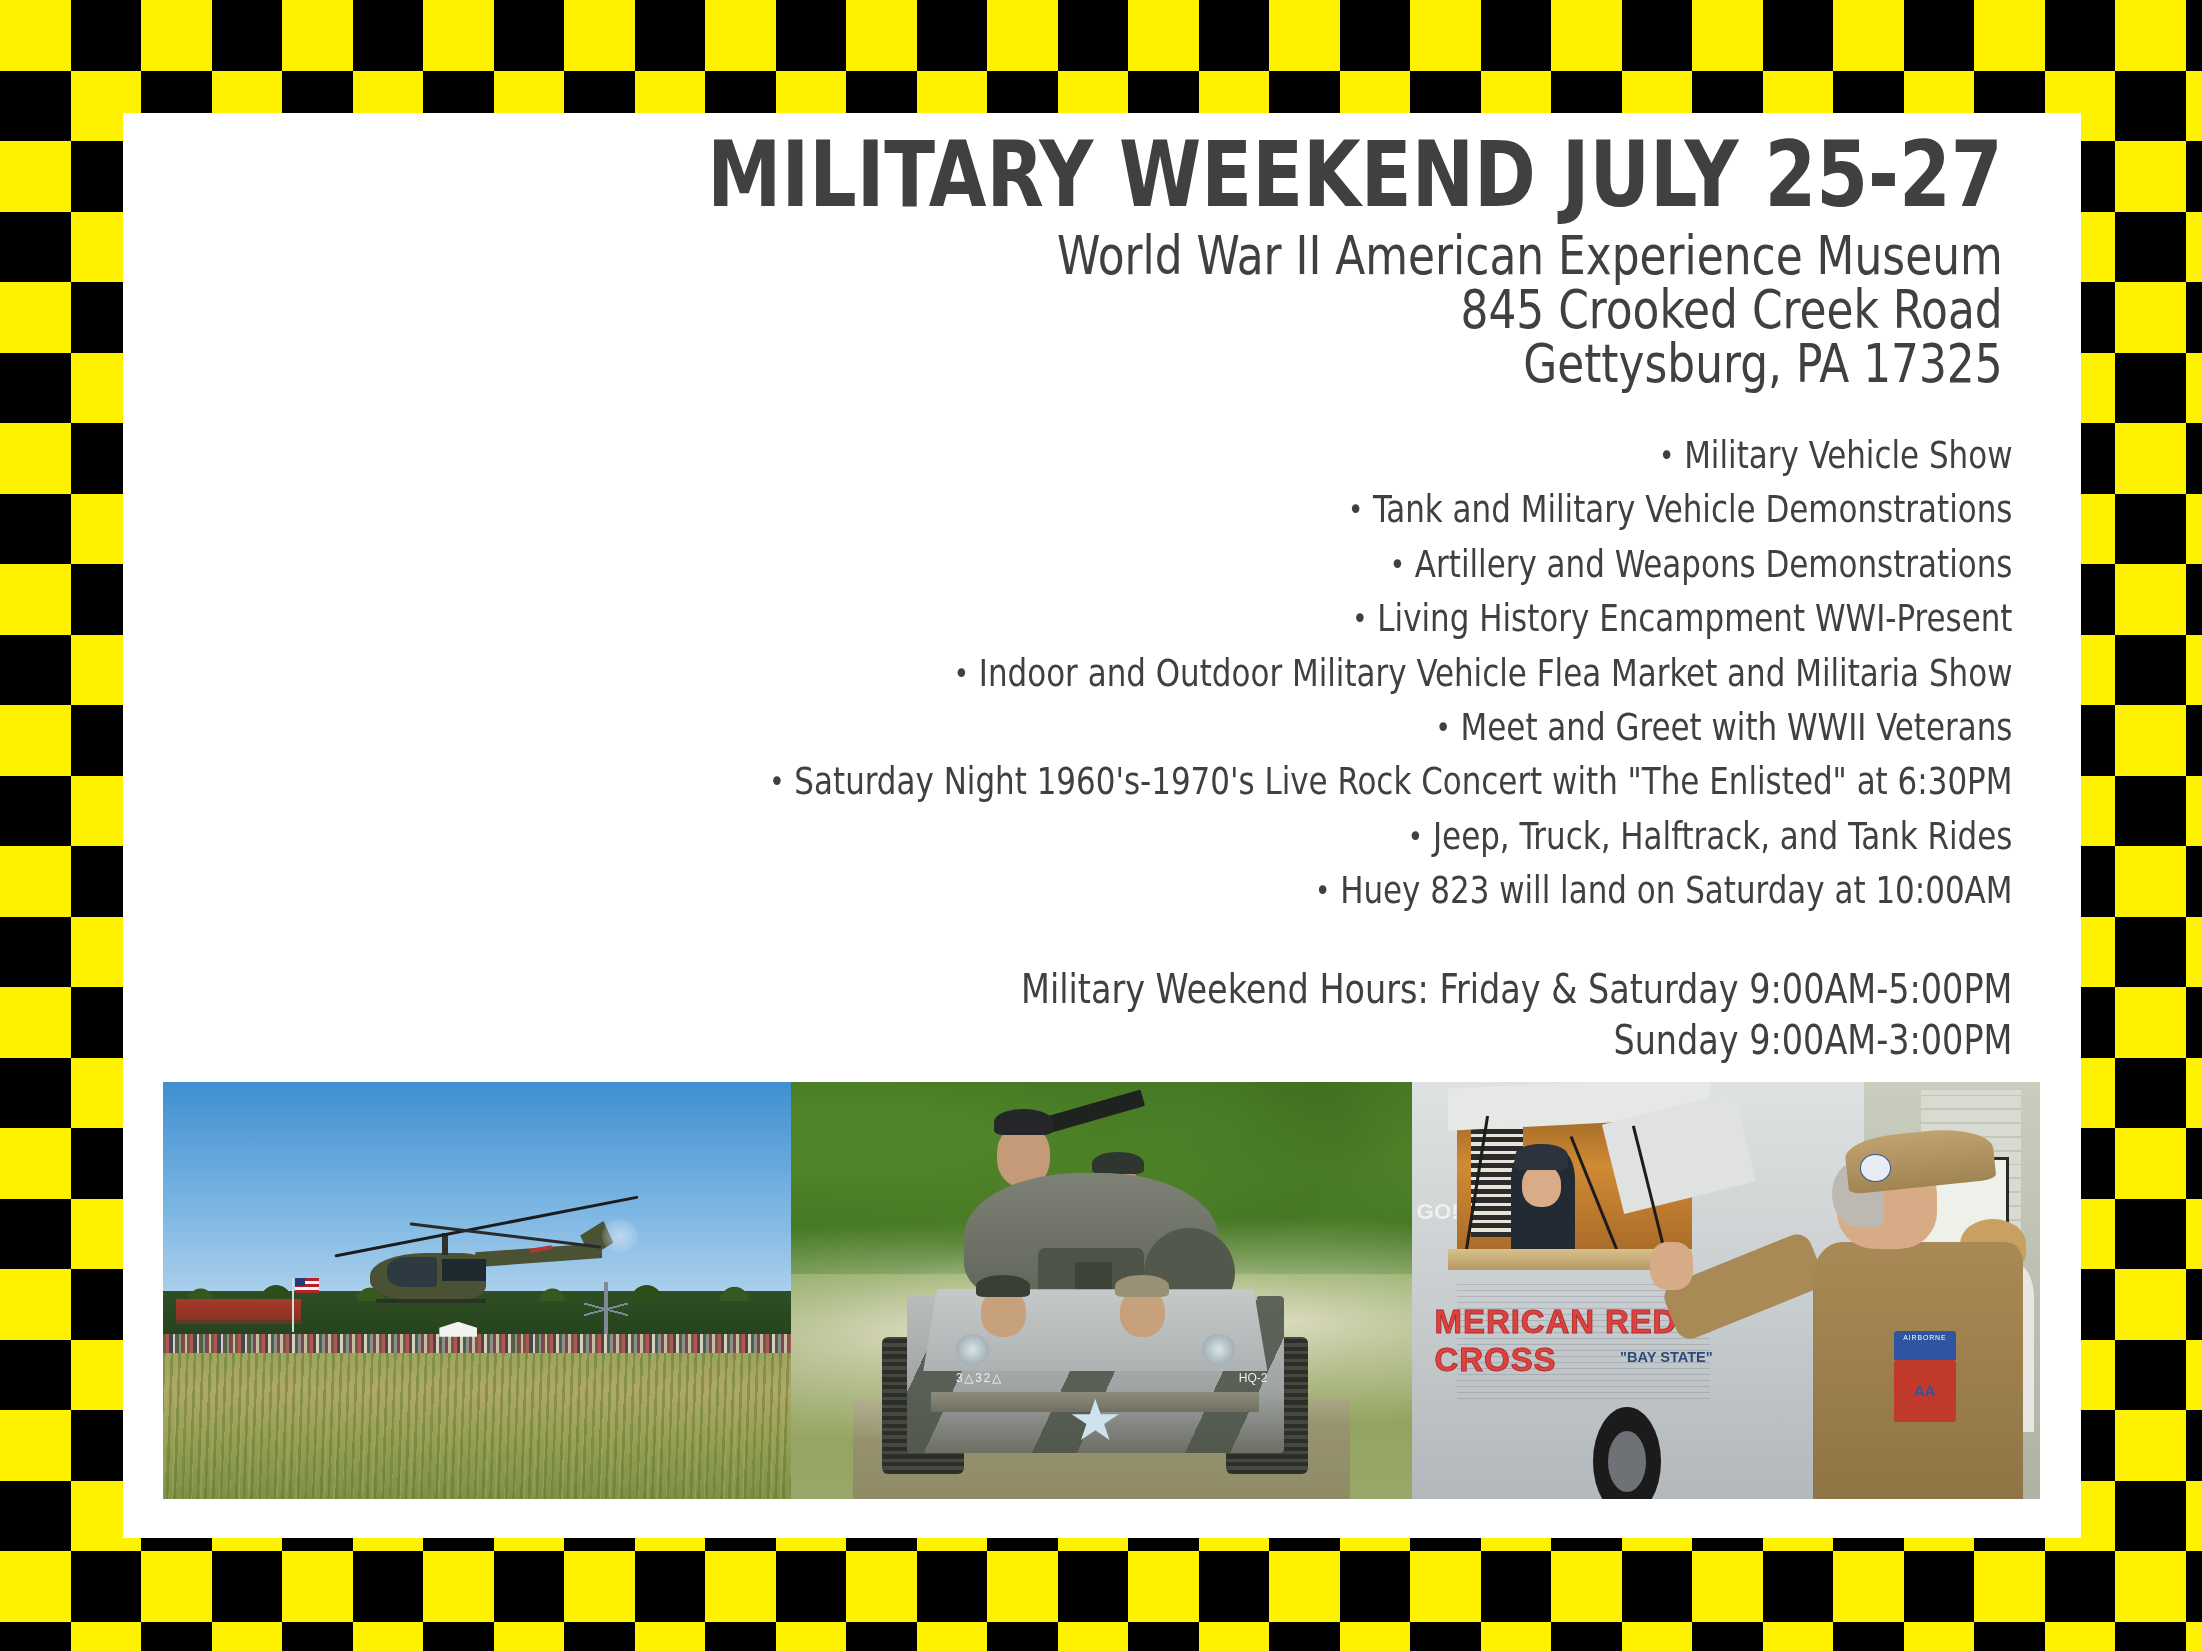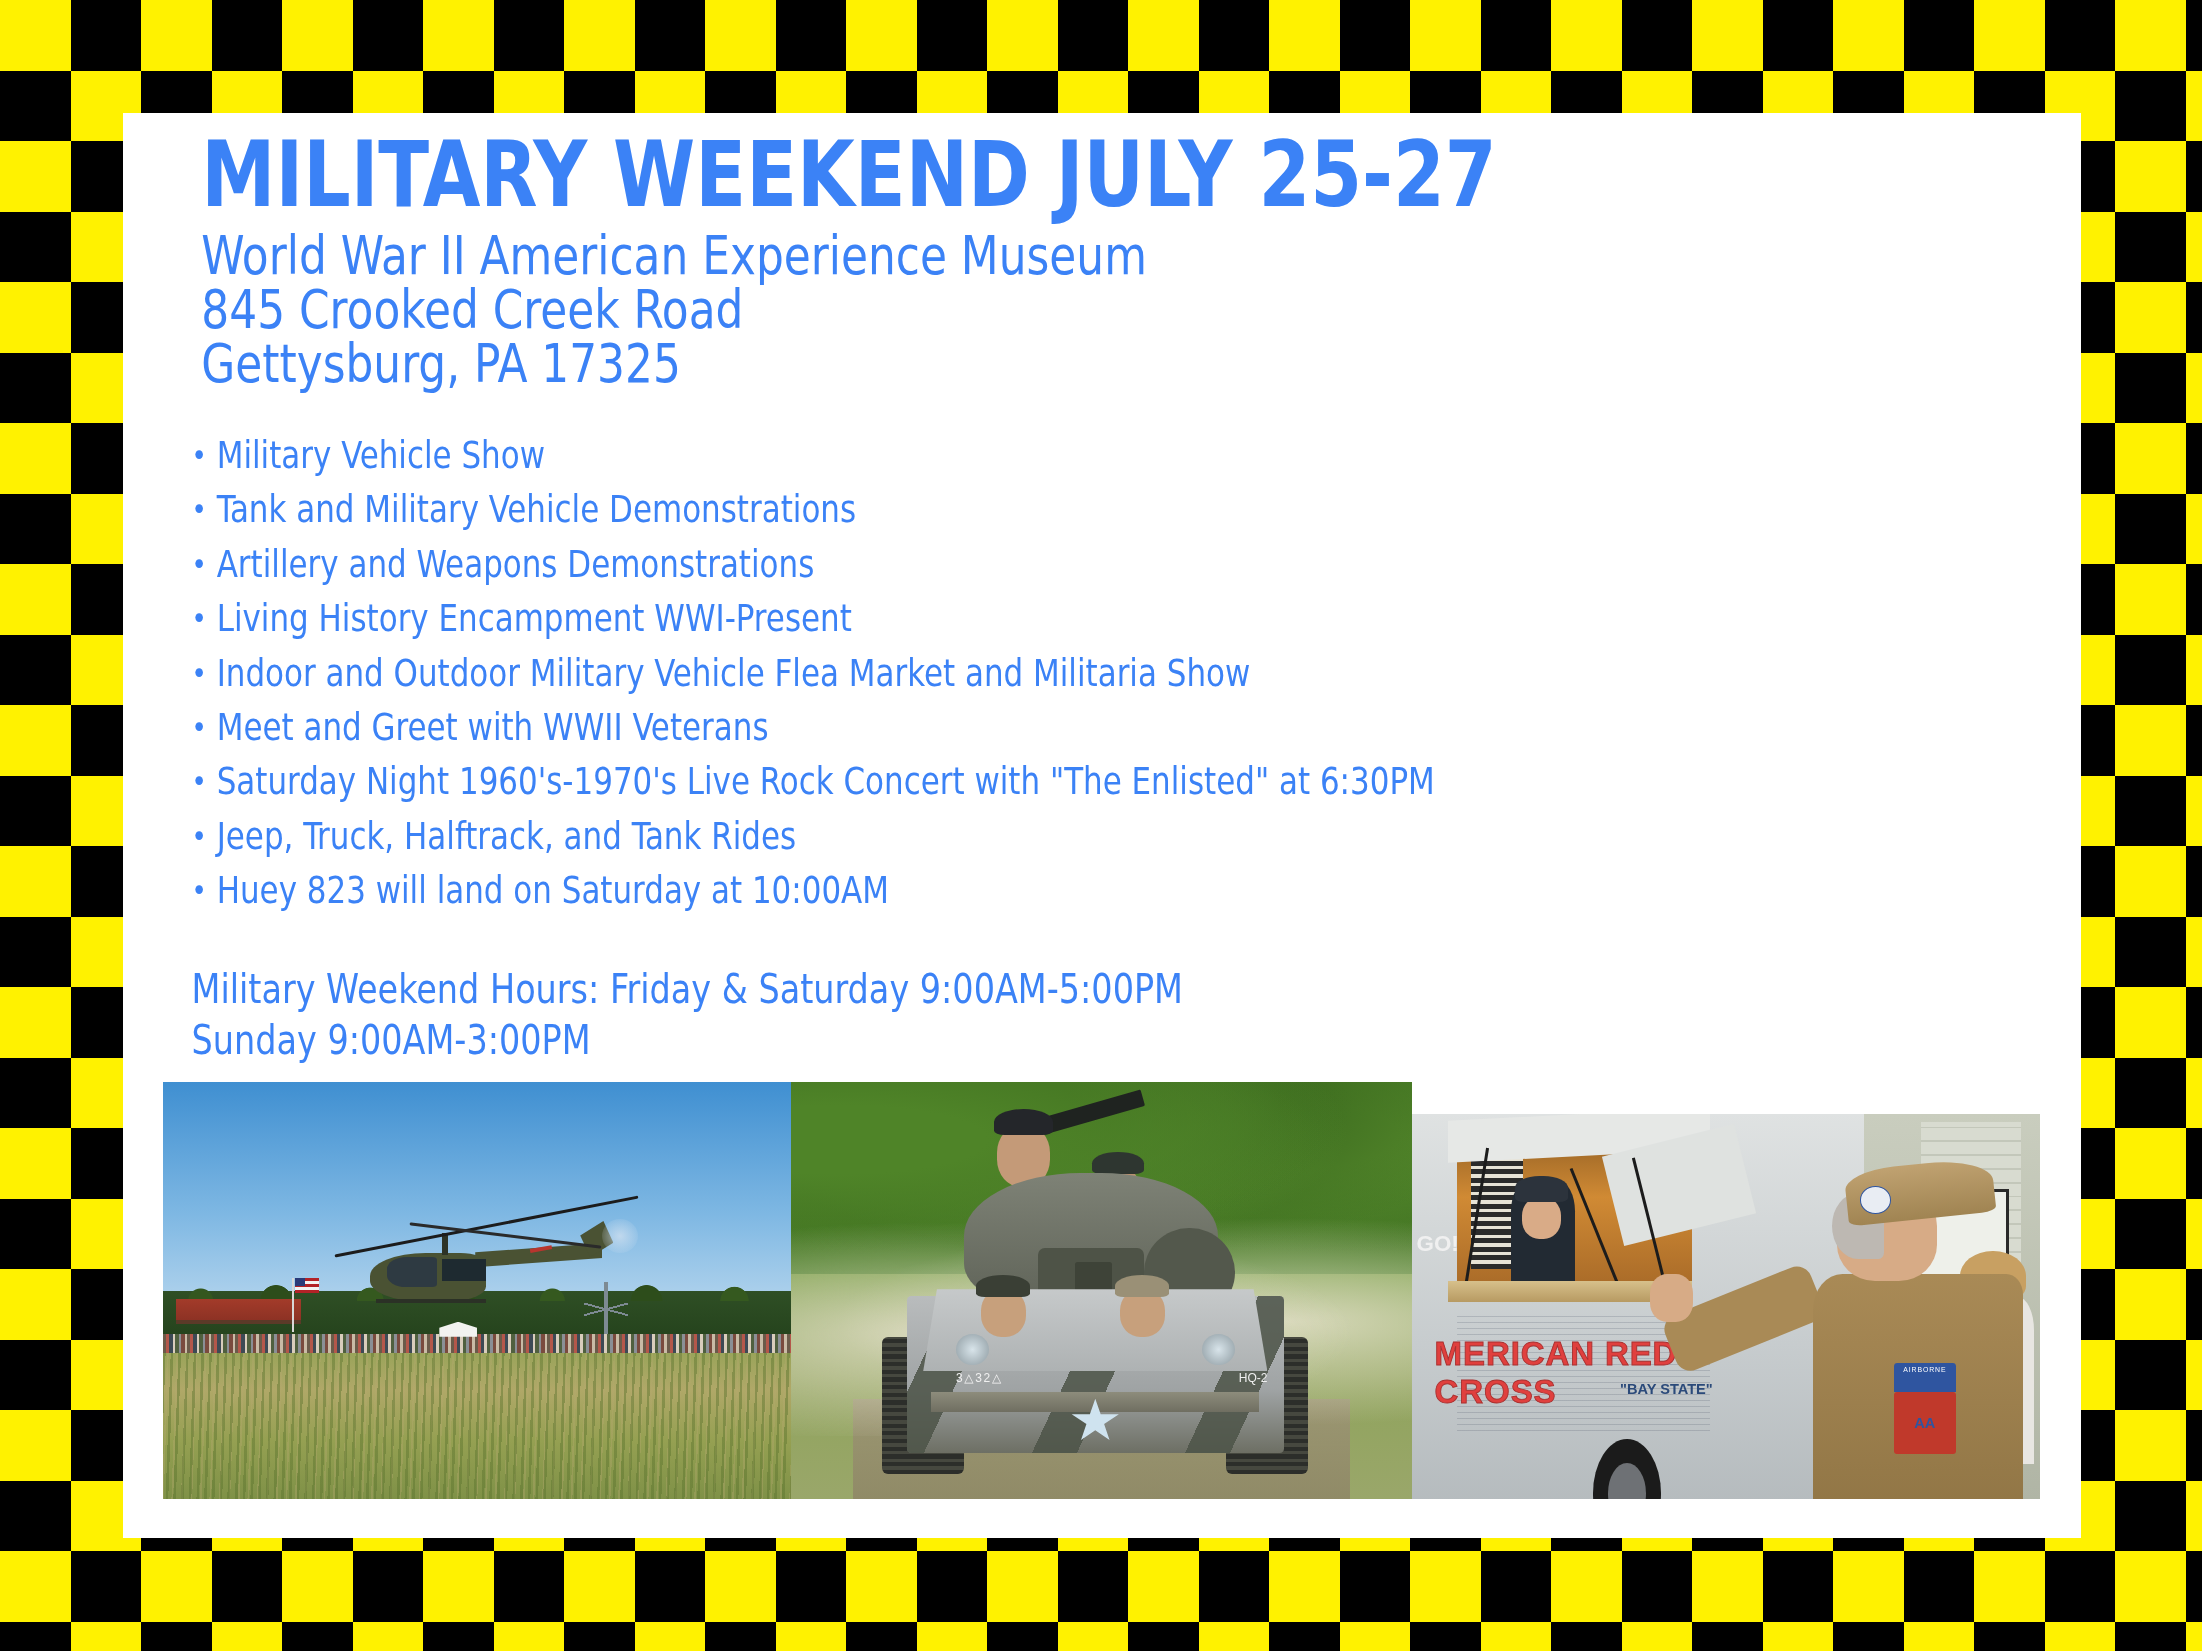--- a/index.html
+++ b/index.html
@@ -23,22 +23,22 @@
   #panel{
     position:absolute;
     left:123px;top:113px;
     width:1958px;height:1425px;
     background:#fff;
     box-sizing:border-box;
   }
   .content{
     position:absolute;
     left:0;top:0;width:100%;
-    text-align:left;
-    color:#3b82f6;
+    text-align:right;
+    color:#404040;
   }
   .title{
     font-family:"Liberation Sans Narrow","DejaVu Sans Condensed","Liberation Sans",sans-serif;
     font-stretch:condensed;
     font-size:90px;
     line-height:1.02;
     letter-spacing:0px;
     margin:0;
     padding-top:15.5px;
     white-space:nowrap;
@@ -90,21 +90,21 @@
     position:absolute;
     left:40px;top:969px;
     width:1877px;height:417px;
     display:flex;
     gap:0;
     overflow:hidden;
   }
   .photo{position:relative;overflow:hidden;flex:0 0 auto;height:417px;}
   .p1{width:628px;}
   .p2{width:621px;}
-  .p3{width:628px;margin-top:32px;}
+  .p3{width:628px;}
 
   
   .sky{position:absolute;left:0;top:0;width:100%;height:58%;
        background:linear-gradient(#3f8fd1,#7fb8e3 55%,#bcd9ef 100%);}
   .treeline{position:absolute;left:0;top:50%;width:100%;height:12%;
        background:linear-gradient(#2f4f25,#24421c);}
   .treeline:before{content:"";position:absolute;left:0;top:-8.6px;width:100%;height:19px;
        background:radial-gradient(circle at 6% 100%,#34571f 12px,transparent 13px),
                   radial-gradient(circle at 18% 100%,#2d4d1b 15.5px,transparent 16.3px),
                   radial-gradient(circle at 33% 100%,#35591f 13px,transparent 13.8px),

